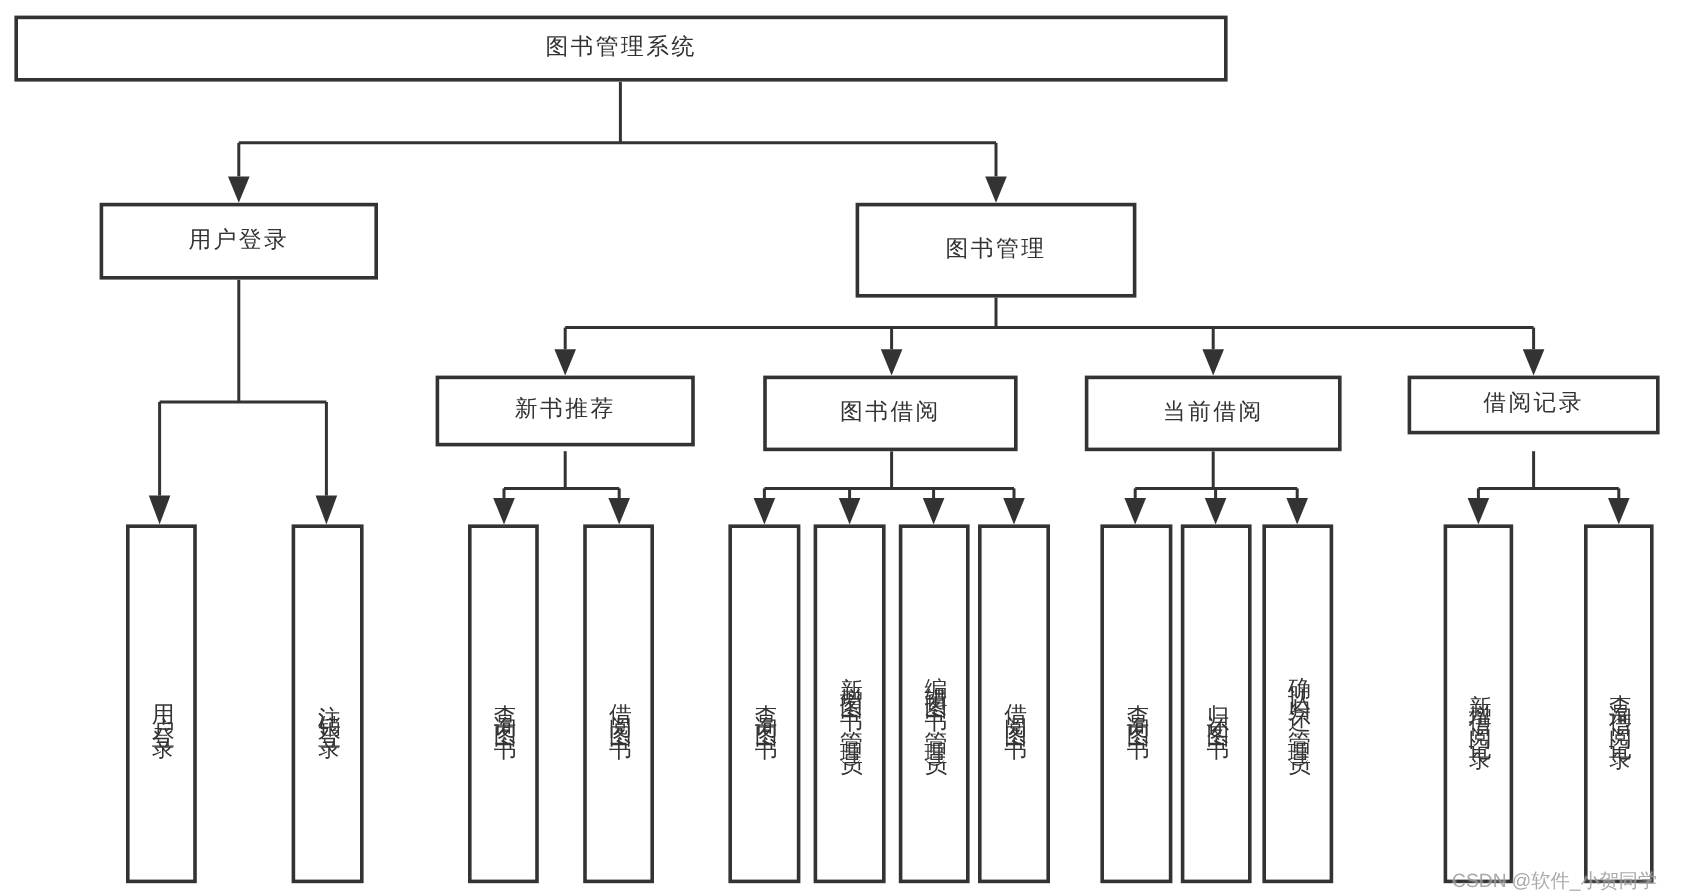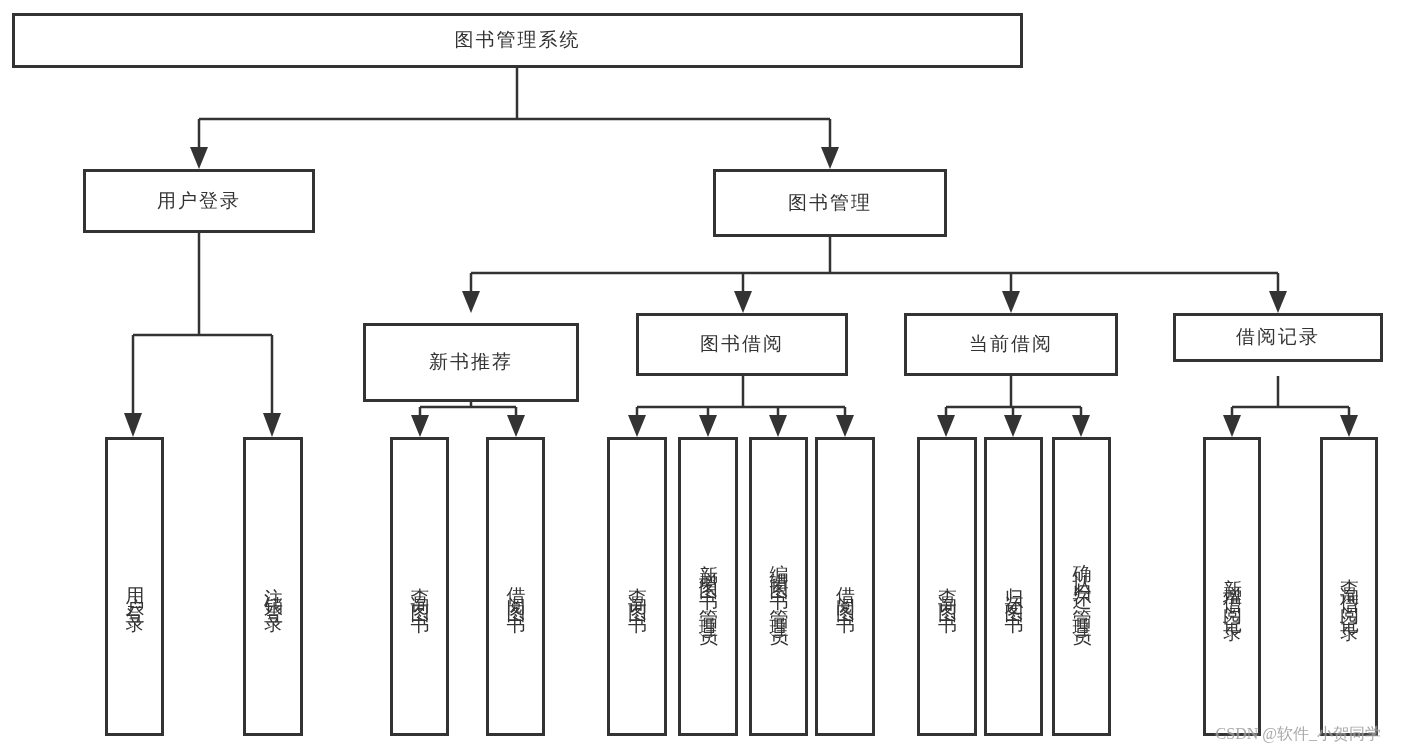--- a/index.html
+++ b/index.html
@@ -8,21 +8,20 @@
     --text:#333333;
     --watermark:#9a9a9a;
   }
   html,body{margin:0;padding:0;background:#ffffff;}
   body{font-family:"Liberation Sans","DejaVu Sans",sans-serif;}
   .canvas{
     position:relative;
     width:1405px;height:747px;
     background:#ffffff;
     overflow:hidden;
-    font-family:Liberation Serif, serif;
   }
   .connectors{
     position:absolute;left:0;top:0;width:1405px;height:747px;
   }
   .connectors line{stroke:var(--line);stroke-width:2.5;}
   .connectors polygon{fill:var(--line);stroke:none;}
   .node{
     position:absolute;
     box-sizing:border-box;
     background:var(--box-fill);
@@ -113,23 +112,23 @@
     <line x1="1232" y1="407" x2="1349" y2="407"></line>
     <line x1="1232" y1="407" x2="1232" y2="415"></line>
       <polygon points="1223,415 1241,415 1232,437"></polygon>
     <line x1="1349" y1="407" x2="1349" y2="415"></line>
       <polygon points="1340,415 1358,415 1349,437"></polygon>
   </svg>
 
   <div class="node" style="left:12px;top:13px;width:1011px;height:55px">图书管理系统</div>
 
   <div class="node" style="left:83px;top:169px;width:232px;height:64px">用户登录</div>
-  <div class="node" style="left:713px;top:169px;width:234px;height:68px">图书管理</div>
+  <div class="node" style="left:713px;top:169px;width:234px;height:79px">图书管理</div>
 
-  <div class="node" style="left:363px;top:323px;width:216px;height:79px">新书推荐</div>
+  <div class="node" style="left:363px;top:313px;width:216px;height:59px">新书推荐</div>
   <div class="node" style="left:904px;top:313px;width:214px;height:63px">当前借阅</div>
   <div class="node" style="left:636px;top:313px;width:212px;height:63px">图书借阅</div>
   <div class="node" style="left:1173px;top:313px;width:210px;height:49px">借阅记录</div>
 
   <div class="node v" style="left:105px;top:437px;width:59px;height:299px">用户登录</div>
   <div class="node v" style="left:243px;top:437px;width:60px;height:299px">注销登录</div>
 
   <div class="node v" style="left:390px;top:437px;width:59px;height:299px">查询图书</div>
   <div class="node v" style="left:486px;top:437px;width:59px;height:299px">借阅图书</div>
 

